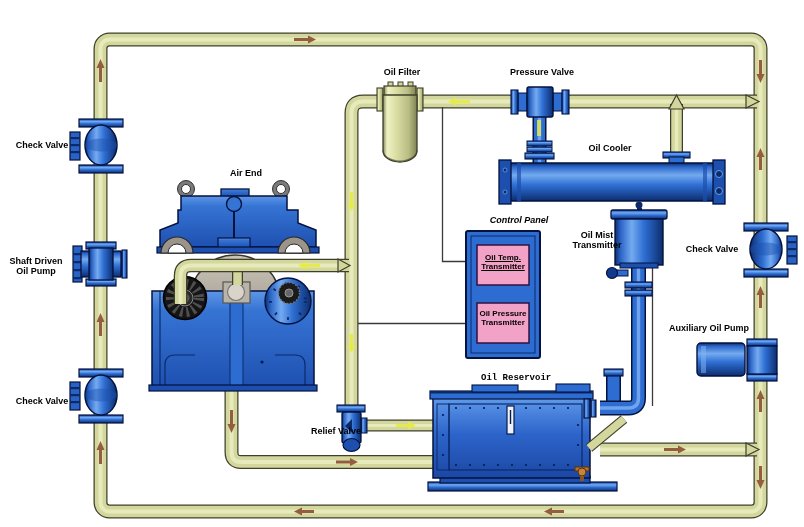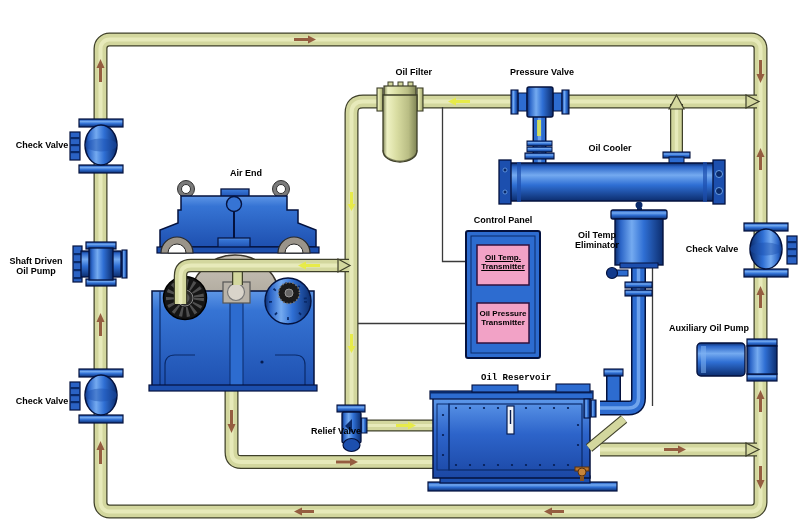--- a/index.html
+++ b/index.html
@@ -358,24 +358,24 @@
     <rect x="747" y="339" width="30" height="7" fill="url(#blueV)" stroke="#04123e" stroke-width="1.2"></rect>
     <rect x="747" y="374" width="30" height="7" fill="url(#blueV)" stroke="#04123e" stroke-width="1.2"></rect>
     <rect x="747" y="346" width="30" height="28" fill="url(#blueH)" stroke="#04123e" stroke-width="1.3"></rect>
   </g>
 </svg>
 
   <div class="lbl nw" style="left:12px;top:140px;width:60px;">Check Valve</div>
   <div class="lbl ra" style="left:4px;top:256px;width:64px;">Shaft Driven Oil Pump</div>
   <div class="lbl nw" style="left:12px;top:396px;width:60px;">Check Valve</div>
   <div class="lbl nw" style="left:202px;top:168px;width:60px;text-align:right;">Air End</div>
-  <div class="lbl nw" style="left:372px;top:67px;width:60px;text-align:right;">Oil Filter</div>
+  <div class="lbl nw" style="left:372px;top:67px;width:60px;">Oil Filter</div>
   <div class="lbl nw" style="left:507px;top:67px;width:70px;">Pressure Valve</div>
   <div class="lbl nw" style="left:580px;top:143px;width:60px;">Oil Cooler</div>
-  <div class="lbl nw" style="left:468px;top:215px;width:70px;">Control Panel</div>
-  <div class="lbl" style="left:566px;top:230px;width:62px;">Oil Temp Eliminator</div>
+  <div class="lbl nw" style="left:484px;top:215px;width:70px;font-style:italic;">Control Panel</div>
+  <div class="lbl" style="left:566px;top:230px;width:62px;">Oil Mist Transmitter</div>
   <div class="lbl nw" style="left:682px;top:244px;width:60px;">Check Valve</div>
   <div class="lbl nw" style="left:663px;top:323px;width:92px;">Auxiliary Oil Pump</div>
   <div class="lbl nw" style="left:481px;top:373px;width:60px;font-family:Liberation Mono, monospace;">Oil Reservoir</div>
   <div class="lbl nw" style="left:286px;top:426px;width:60px;margin-left:20px;">Relief Valve</div>
   <div class="lbl small" style="left:477px;top:253px;width:52px;text-decoration:underline;">Oil Temp. Transmitter</div>
   <div class="lbl small" style="left:477px;top:309px;width:52px;">Oil Pressure Transmitter</div>
 </div>
 
 </body></html>

